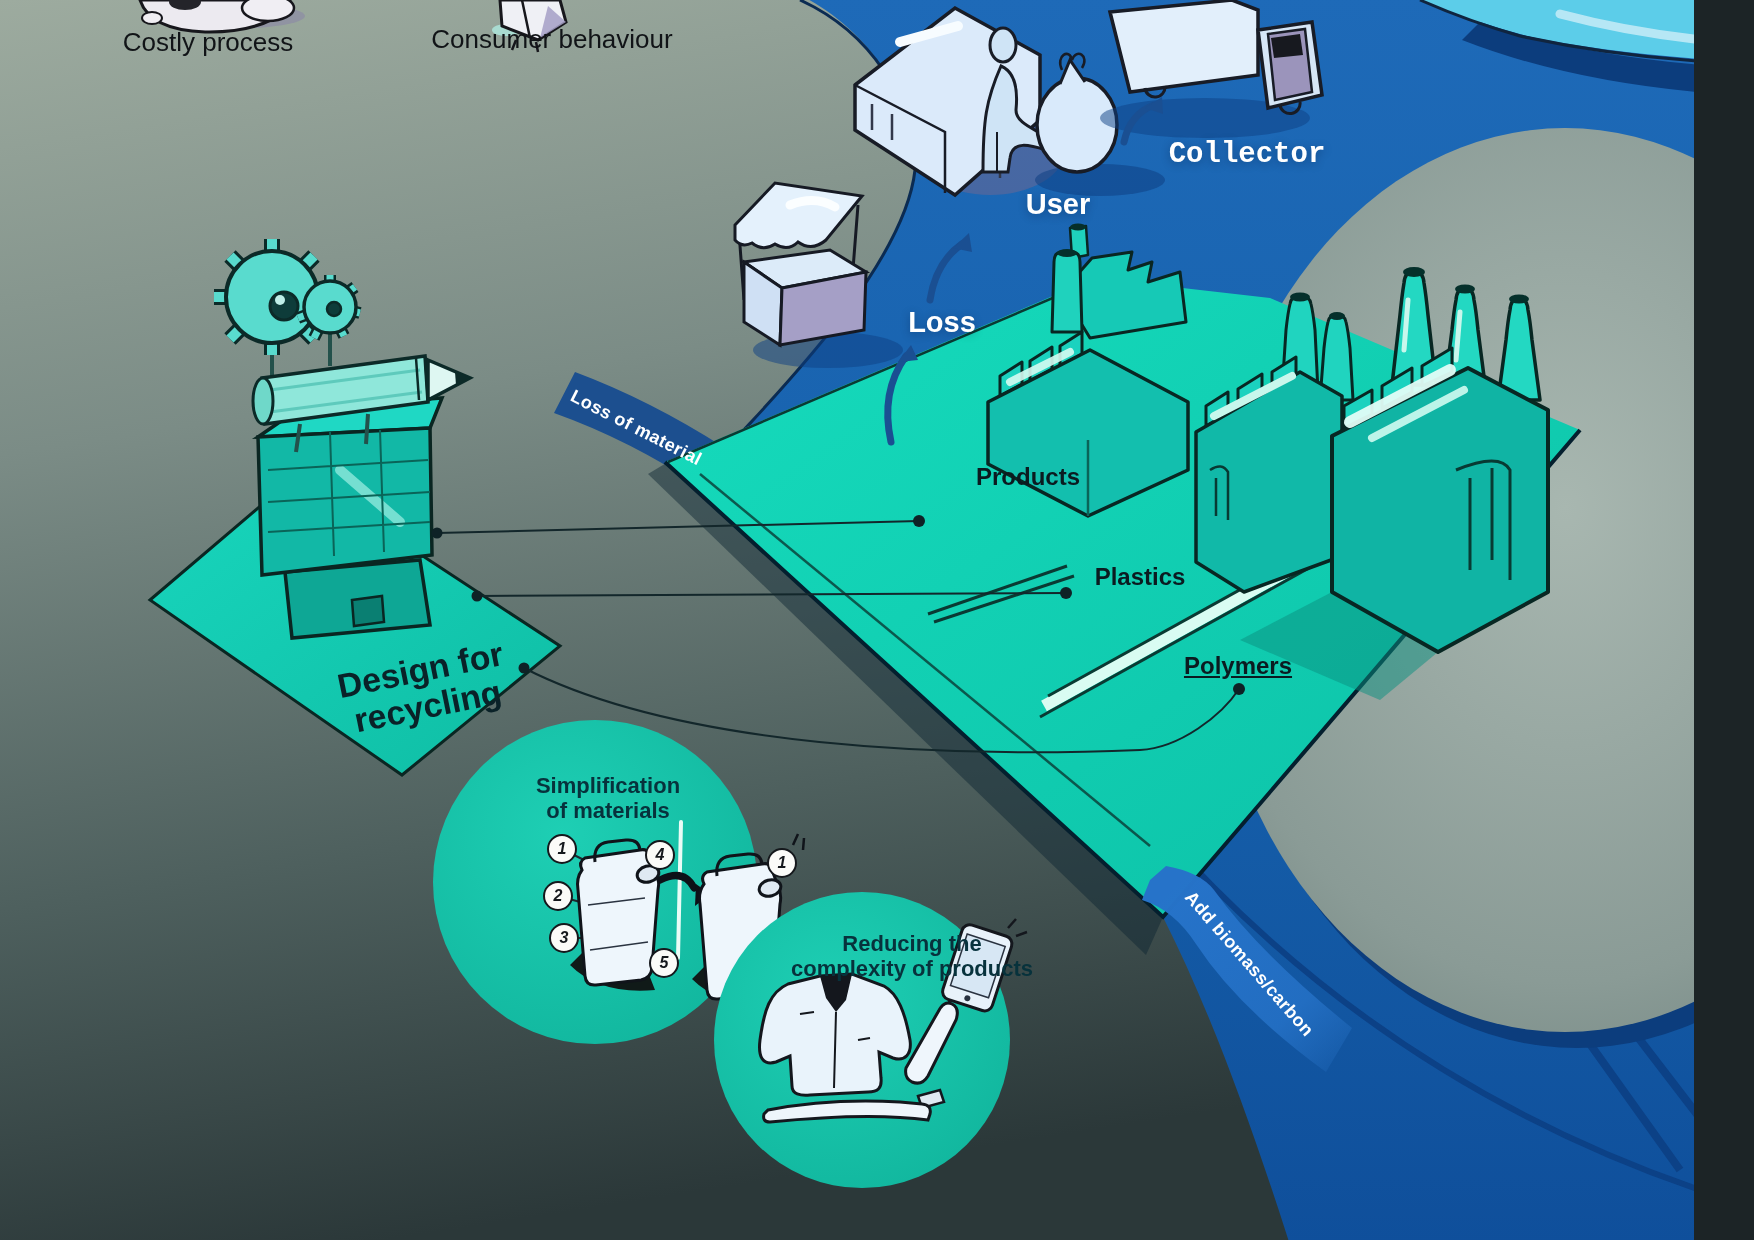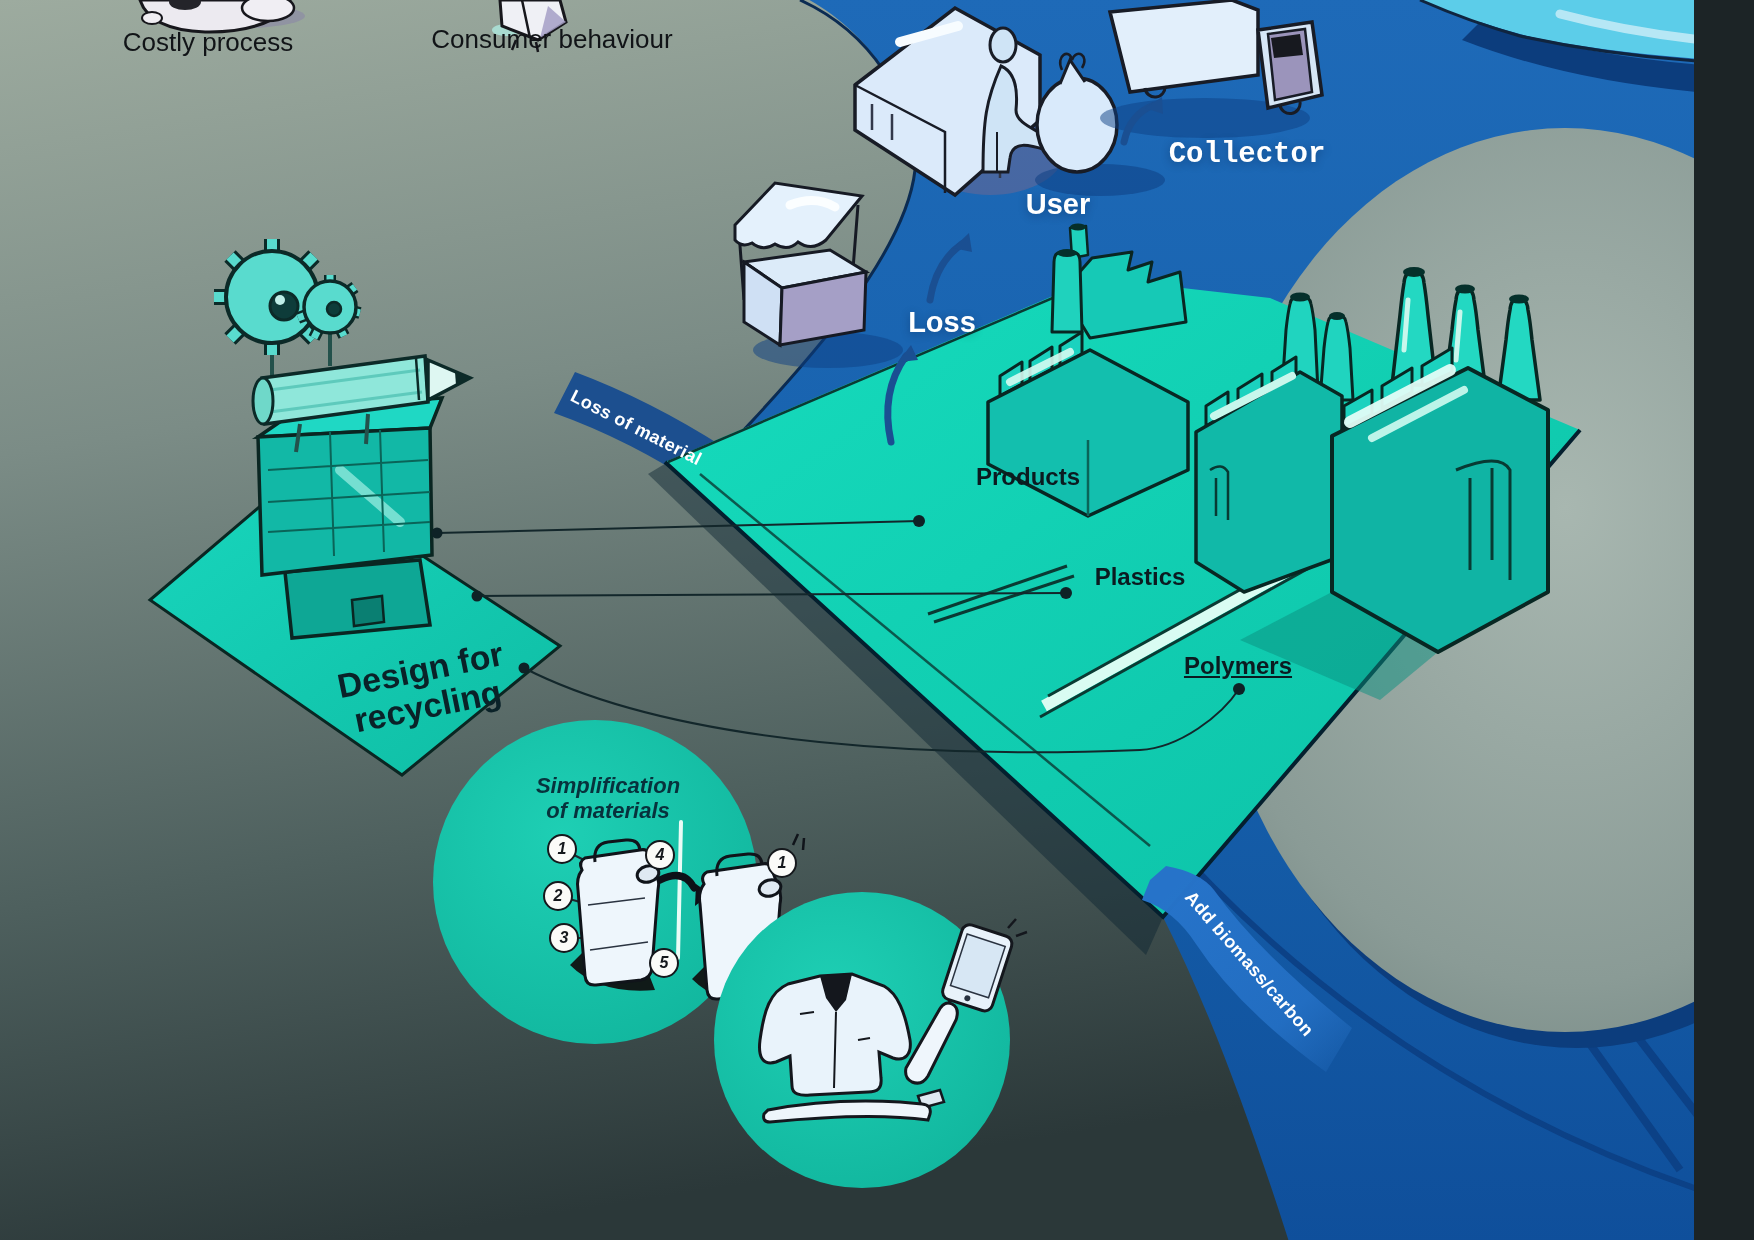--- a/index.html
+++ b/index.html
@@ -388,25 +388,29 @@
 
 <div class="lbl design" style="left:424px;top:688px;">
   <div>Design for</div>
   <div>recycling</div>
 </div>
 
 <div class="lbl ribbon loss" style="left:636px;top:428px;">Loss of material</div>
 
 <div class="lbl ribbon bio" style="left:1249px;top:964px;">Add biomass/carbon</div>
 
-<div class="lbl bubtitle" style="left:608px;top:799px;font-style:italic;">
+<div class="lbl bubtitle" style="left:608px;top:799px;">
   <div>Simplification</div>
   <div>of materials</div>
 </div>
 
+<div class="lbl bubtitle" style="left:912px;top:957px;">
+  <div>Reducing the</div>
+  <div>complexity of products</div>
+</div>
 
 <div class="marker" style="left:562px;top:849px;">1</div>
 <div class="marker" style="left:558px;top:896px;">2</div>
 <div class="marker" style="left:564px;top:938px;">3</div>
 <div class="marker" style="left:660px;top:855px;">4</div>
 <div class="marker" style="left:664px;top:963px;">5</div>
 <div class="marker" style="left:782px;top:863px;">1</div>
 
 </div>
 

